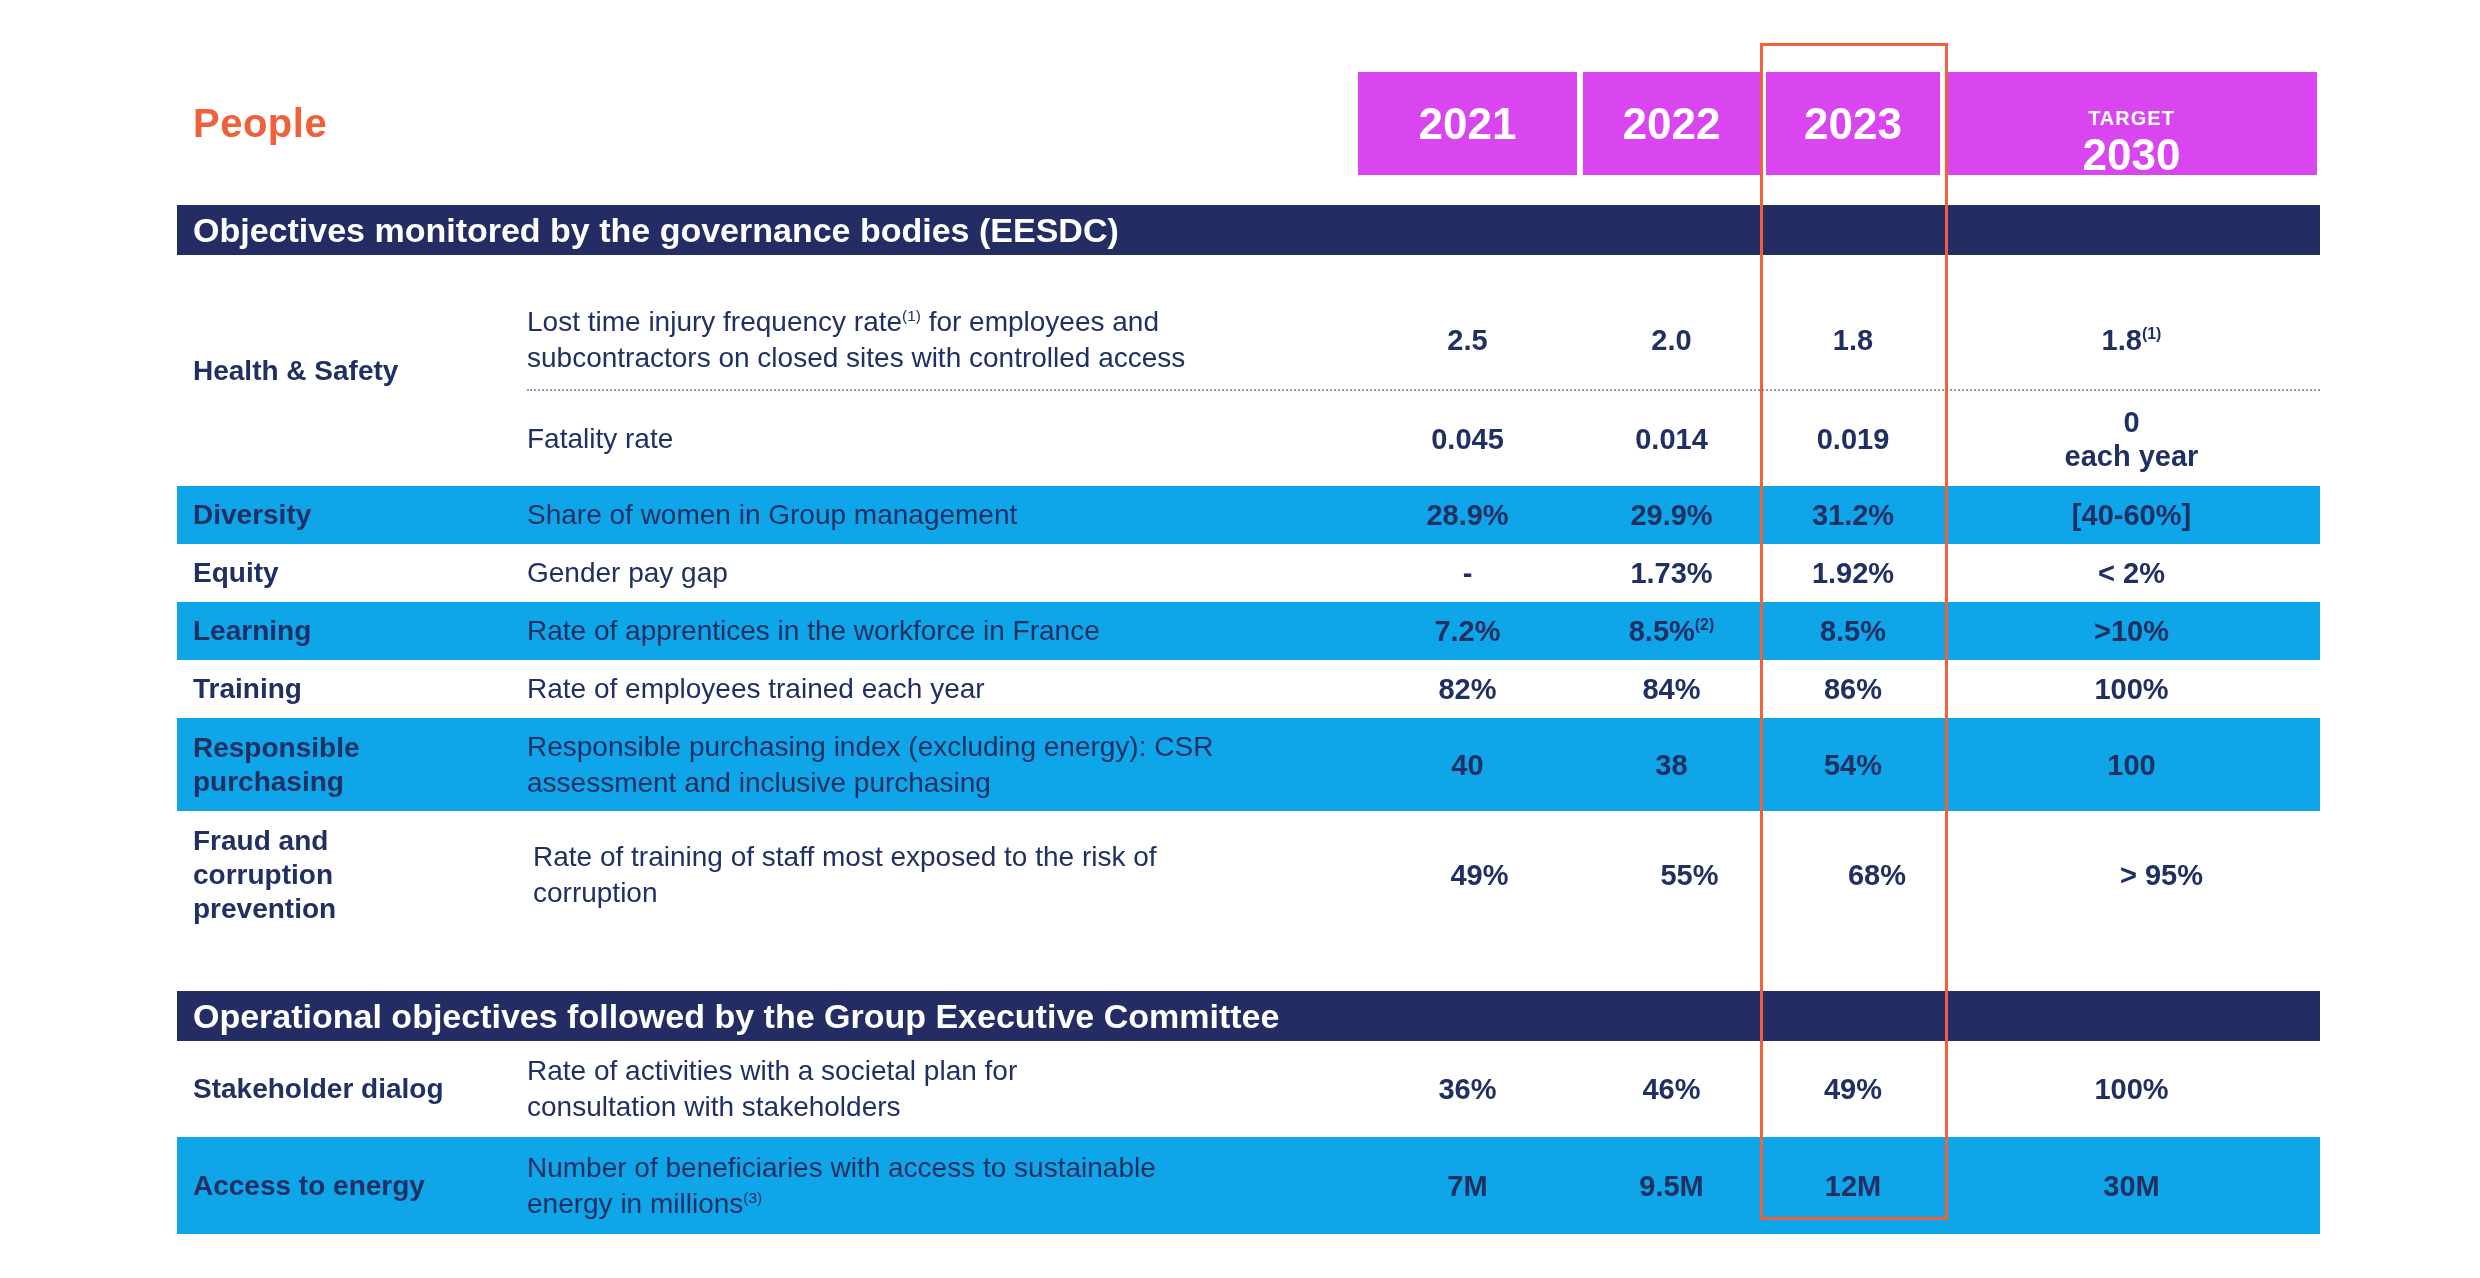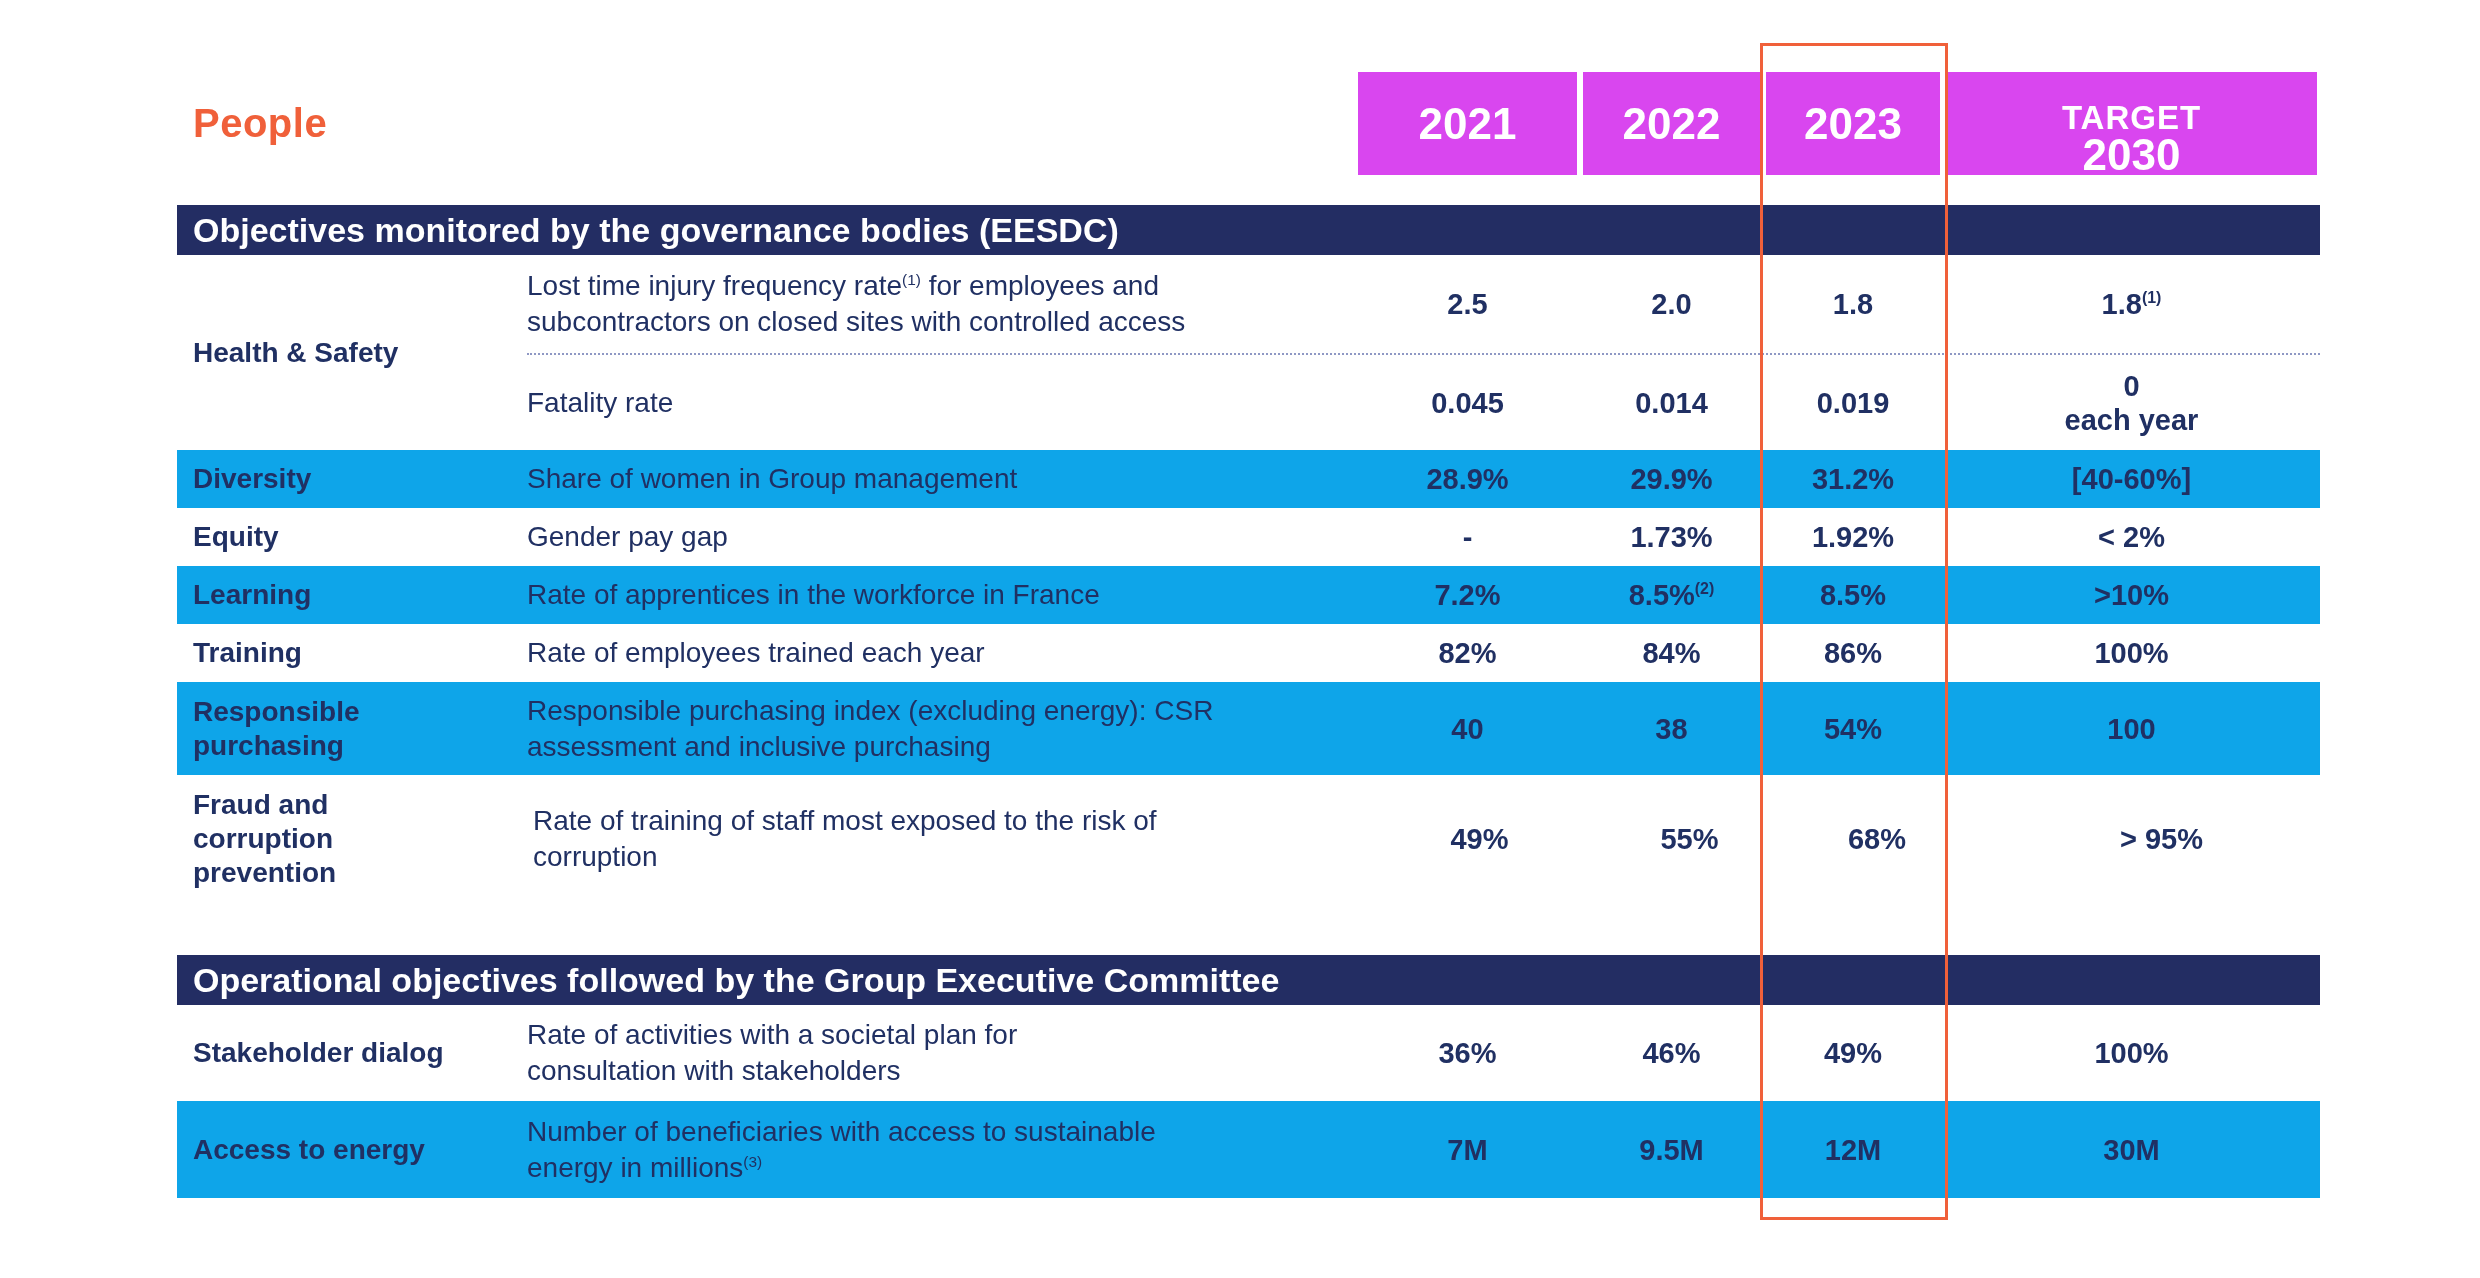--- a/index.html
+++ b/index.html
@@ -21,39 +21,39 @@
   .c3{width:180px;flex-shrink:0;text-align:center;}
   .ct{width:377px;flex-shrink:0;text-align:center;}
 
   
   .hdr{display:flex;height:103px;align-items:stretch;}
   .hdr-title{width:1178px;flex-shrink:0;display:flex;align-items:center;box-sizing:border-box;padding-left:16px;}
   .people{color:#f0603a;font-size:40px;font-weight:bold;letter-spacing:0.5px;}
   .ybox{background:#d946ef;color:#ffffff;display:flex;flex-direction:column;align-items:center;justify-content:center;
         font-weight:bold;box-sizing:border-box;margin:0 3px;}
   .ybox .yr{font-size:44px;}
-  .ybox .tlab{font-size:33px;letter-spacing:1px;line-height:26px;margin-top:36px;}
+  .ybox .tlab{font-size:20px;letter-spacing:1px;line-height:26px;margin-top:36px;}
   .ybox .tyr{font-size:44px;line-height:48px;}
 
   
   .band{background:#232d63;color:#ffffff;font-weight:bold;font-size:34px;
         height:50px;display:flex;align-items:center;box-sizing:border-box;padding-left:16px;margin-top:30px;}
   .band.second{margin-top:52px;}
 
   
   .row{display:flex;align-items:center;}
   .striped{background:#0ea5e9;}
   .lab{font-weight:bold;font-size:28px;line-height:34px;}
   .desc{font-size:28px;line-height:36px;font-weight:400;}
   .val{font-weight:bold;font-size:29px;line-height:34px;}
   sup{font-size:0.55em;vertical-align:super;line-height:0;}
 
   
   .hs{display:flex;align-items:center;}
-  .hs-right{display:flex;flex-direction:column;width:1793px;}
+  .hs-right{display:flex;flex-direction:column;width:1793px;margin-top:36px;}
   .hs-sub{display:flex;align-items:center;}
   .hs-sub.first{height:98px;border-bottom:2px dotted #8f98c4;}
   .hs-sub.second{height:95px;}
 
   .r-std{height:58px;}
   .r-resp{height:93px;}
   .r-fraud{height:128px;gap:6px;}
   .r-stake{height:96px;}
   .r-access{height:97px;}
 

